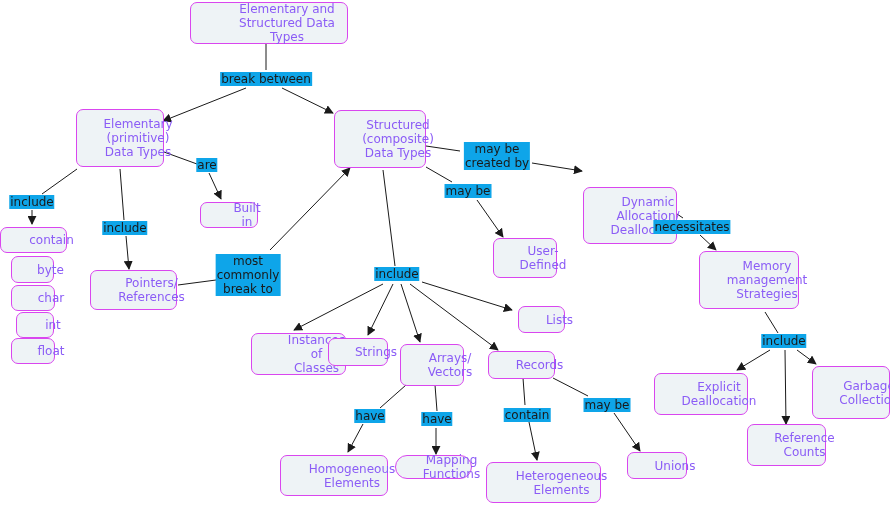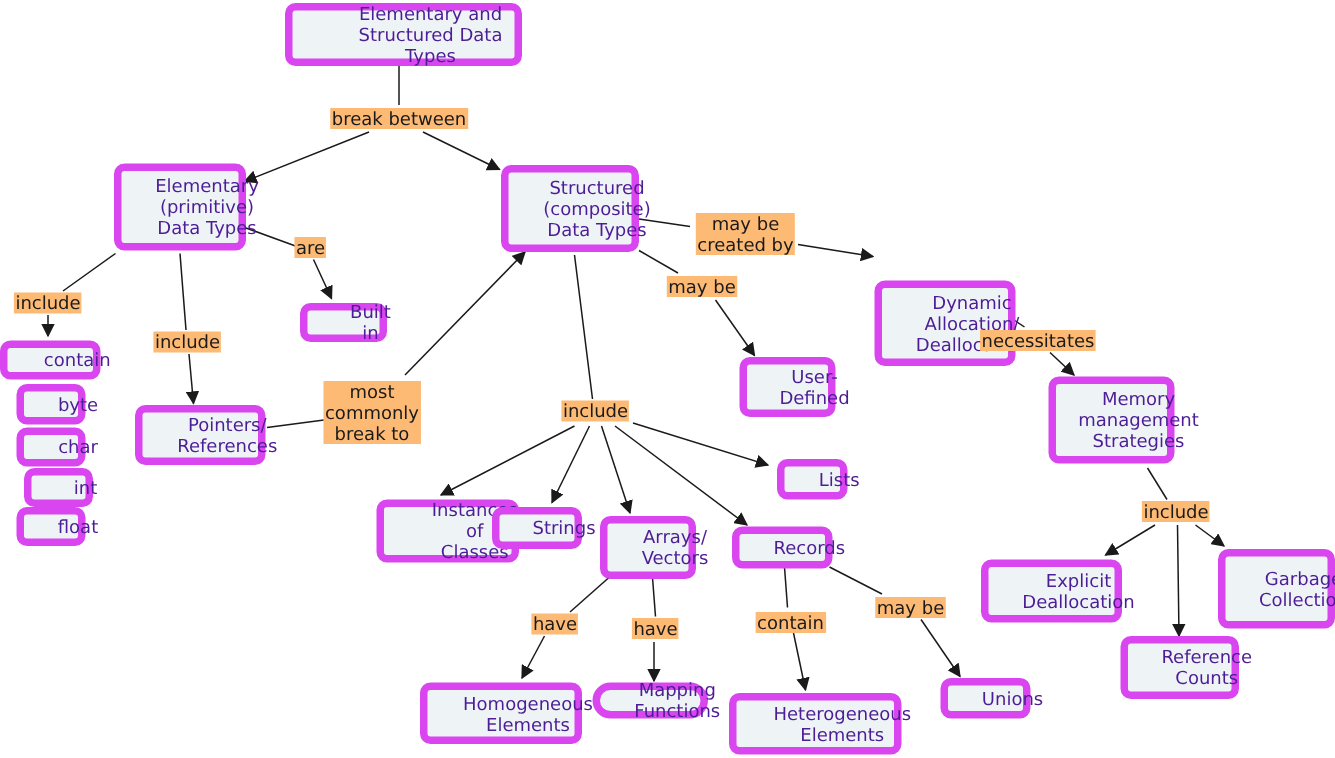--- a/index.html
+++ b/index.html
@@ -1,19 +1,19 @@
 <!DOCTYPE html>
 <html><head>
 <meta charset="utf-8">
 <style>
   html, body { margin:0; padding:0; background:#ffffff; }
   body { width:890px; height:505px; overflow:hidden; position:relative; font-family:"DejaVu Sans", sans-serif; }
   #map { position:absolute; left:0; top:0; width:890px; height:505px; }
-  .node { position:absolute; box-sizing:border-box; background:#eef3f6; border:5px solid #d946ef; border-radius:7px; display:flex; align-items:center; justify-content:center; text-align:center; font-size:12px; line-height:14px; color:#4c1d95; white-space:pre-line;padding-left:36px; }
-  .label { position:absolute; font-size:12px; line-height:14px; color:#1a1a1a; background:#fdba74; text-align:center; white-space:pre-line; transform:translate(-50%,-50%); padding:0 1px; }
+  .node { position:absolute; box-sizing:border-box; background:#eef3f6; border:1px solid #d946ef; border-radius:7px; display:flex; align-items:center; justify-content:center; text-align:center; font-size:12px; line-height:14px; color:#8b5cf6; white-space:pre-line;padding-left:36px; }
+  .label { position:absolute; font-size:12px; line-height:14px; color:#1a1a1a; background:#0ea5e9; text-align:center; white-space:pre-line; transform:translate(-50%,-50%); padding:0 1px; }
   svg line { stroke:#1a1a1a; stroke-width:1; }
 </style>
 </head>
 <body>
 
 <svg id="map" viewBox="0 0 890 505">
   <defs>
     <marker id="arrow" viewBox="0 0 10 10" refX="9" refY="5" markerWidth="9" markerHeight="9" orient="auto-start-reverse" markerUnits="userSpaceOnUse">
       <path d="M0,0 L10,5 L0,10 z" fill="#1a1a1a"></path>
     </marker>
@@ -81,21 +81,21 @@
 <div class="node" style="left:11px;top:285px;width:44px;height:26px;">char</div>
 <div class="node" style="left:16px;top:312px;width:33px;height:26px;">int</div>
 <div class="node" style="left:11px;top:338px;width:44px;height:26px;">float</div>
 <div class="node" style="left:90px;top:270px;width:87px;height:40px;">Pointers/
 References</div>
 <div class="node" style="left:583px;top:151px;width:94px;height:57px;margin-top:36px;">Dynamic
 Allocation/
 Deallocation</div>
 <div class="node" style="left:493px;top:238px;width:64px;height:40px;">User-
 Defined</div>
-<div class="node" style="left:699px;top:251px;width:84px;height:58px;">Memory
+<div class="node" style="left:699px;top:251px;width:100px;height:58px;">Memory
 management
 Strategies</div>
 <div class="node" style="left:204px;top:333px;width:95px;height:42px;margin-left:47px;">Instances of
 Classes</div>
 <div class="node" style="left:328px;top:338px;width:60px;height:28px;">Strings</div>
 <div class="node" style="left:400px;top:344px;width:64px;height:42px;">Arrays/
 Vectors</div>
 <div class="node" style="left:488px;top:351px;width:67px;height:28px;">Records</div>
 <div class="node" style="left:518px;top:306px;width:47px;height:27px;">Lists</div>
 <div class="node" style="left:280px;top:455px;width:108px;height:41px;">Homogeneous

